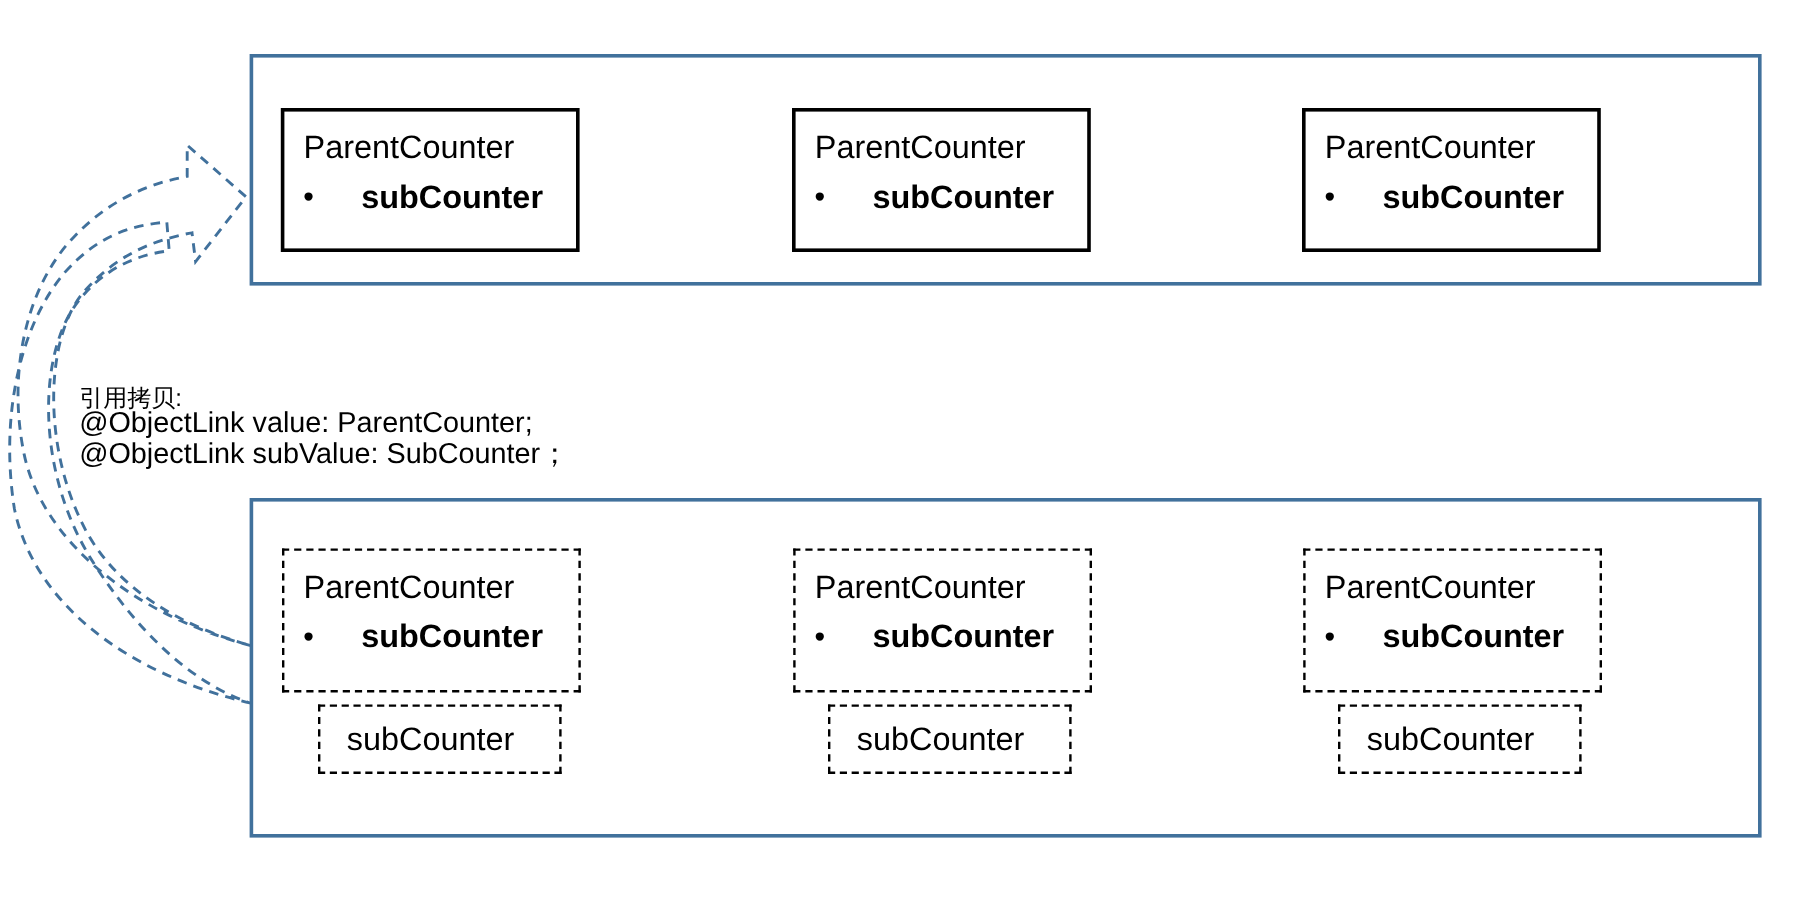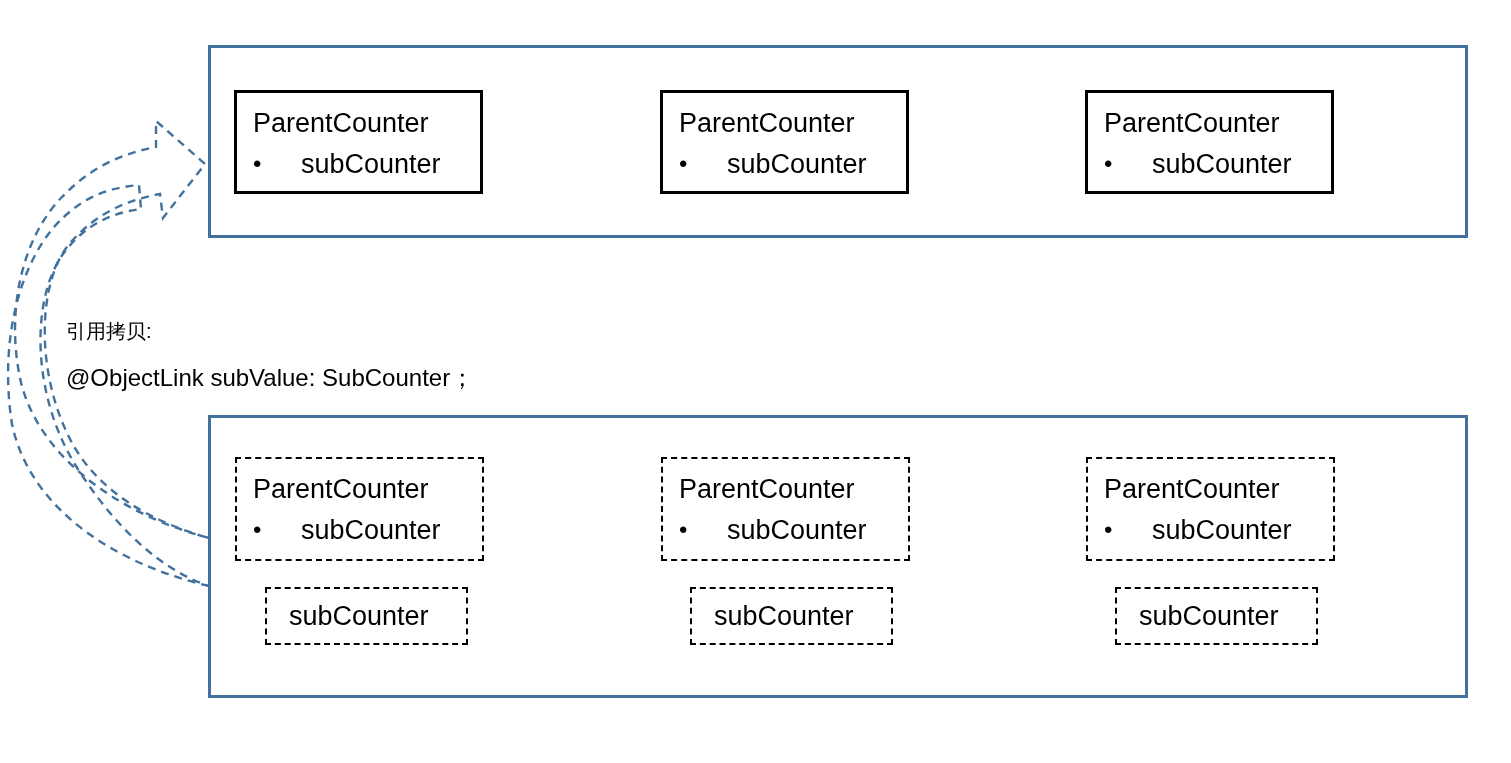--- a/index.html
+++ b/index.html
@@ -16,35 +16,36 @@
     border:3px solid #41719c;
     background:transparent;
     box-sizing:border-box;
   }
   .top-container{left:208px;top:45px;width:1260px;height:193px;}
   .bottom-container{left:208px;top:415px;width:1260px;height:283px;}
 
   .pbox{
     position:absolute;
     box-sizing:border-box;
-    width:249px;height:104px;
+    width:249px;height:120px;
     background:#fff;
     padding:10px 0 0 16px;
   }
   .pbox.solid{border:3px solid #000;}
   .pbox.dashed{border:2.5px dashed #000;}
   .pbox-title{
     font-size:27px;
     line-height:40px;
     white-space:nowrap;
   }
   .pbox-item{
     font-size:27px;
     line-height:42px;
     white-space:nowrap;
+    font-weight:bold;
   }
   .pbox-item .bullet{
     display:inline-block;
     width:48px;
     font-size:24px;
     vertical-align:1px;
   }
   .sbox{
     position:absolute;
     box-sizing:border-box;
@@ -93,20 +94,21 @@
   <div class="pbox solid" style="left:660px;top:90px;">
     <div class="pbox-title">ParentCounter</div>
     <div class="pbox-item"><span class="bullet">•</span><span>subCounter</span></div>
   </div>
   <div class="pbox solid" style="left:1085px;top:90px;">
     <div class="pbox-title">ParentCounter</div>
     <div class="pbox-item"><span class="bullet">•</span><span>subCounter</span></div>
   </div>
 
   <div class="caption-line cap-zh">引用拷贝:</div>
+  <div class="caption-line cap-code1">@ObjectLink value: ParentCounter;</div>
   <div class="caption-line cap-code2">@ObjectLink subValue: SubCounter；</div>
 
   <div class="container bottom-container"></div>
 
   <div class="pbox dashed" style="left:235px;top:457px;">
     <div class="pbox-title">ParentCounter</div>
     <div class="pbox-item"><span class="bullet">•</span><span>subCounter</span></div>
   </div>
   <div class="pbox dashed" style="left:661px;top:457px;">
     <div class="pbox-title">ParentCounter</div>

